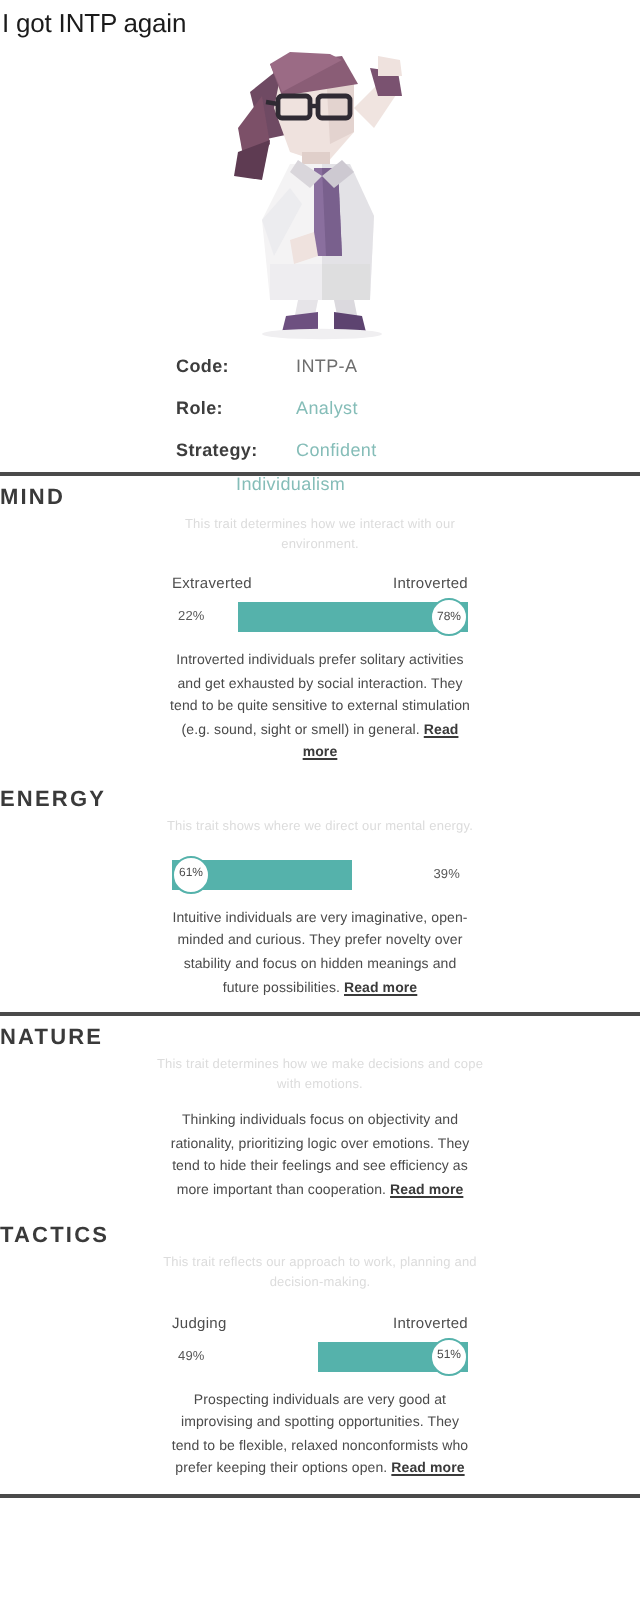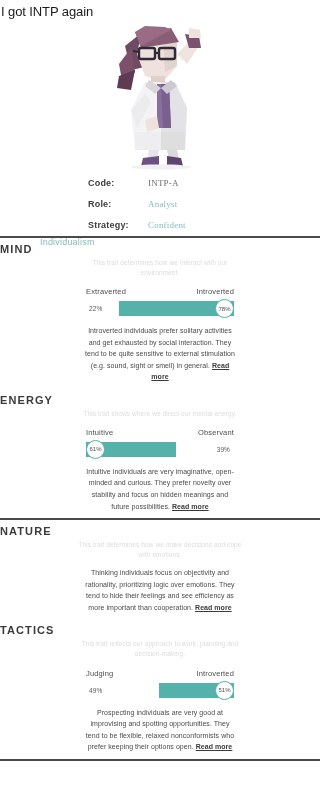--- a/index.html
+++ b/index.html
@@ -32,24 +32,24 @@
   
   .info { position: absolute; top: 172px; left: 0; width: 320px; }
   .info-row {
     display: flex; height: 21px; align-items: center;
     font-size: 9px;
   }
   .info-label {
     width: 148px; text-align: left; padding-left: 88px;
     color: #3d3d3d; font-weight: bold; letter-spacing: .2px;
   }
-  .info-value { color: #6e6e6e; letter-spacing: .2px; font-family: Liberation Serif, serif; }
+  .info-value { color: #6e6e6e; letter-spacing: .2px; }
   .info-value.link { color: #85bdb8; }
   .info-extra {
-    padding-left: 40px; font-size: 9px; color: #85bdb8;
+    padding-left: 118px; font-size: 9px; color: #85bdb8;
     letter-spacing:.2px; margin-top: 2px;
   }
 
   
   .divider {
     width: 320px; height: 2px; background: #4a4a4a;
   }
   .section { width: 320px; padding: 4px 0 6px 0; }
   .sec-title {
     text-align: left; font-size: 11px; font-weight: bold;
@@ -196,24 +196,20 @@
       <div class="desc">
         <span>Introverted individuals prefer solitary activities and get exhausted by social interaction. They tend to be quite sensitive to external stimulation (e.g. sound, sight or smell) in general.</span>
         <a href="#">Read more</a>
       </div>
     </div>
 
     <div class="section">
       <div class="sec-title">ENERGY</div>
       <div class="sec-sub">This trait shows where we direct our mental energy.</div>
       <div class="trait">
-        <div class="trait-labels">
-          <span>Intuitive</span>
-          <span>Observant</span>
-        </div>
         <div class="bar-wrap">
           <div class="bar-fill left" style="width:61%"></div>
           <span class="badge at-left">61%</span>
           <span class="pct outside-right">39%</span>
         </div>
       </div>
       <div class="desc">
         <span>Intuitive individuals are very imaginative, open-minded and curious. They prefer novelty over stability and focus on hidden meanings and future possibilities.</span>
         <a href="#">Read more</a>
       </div>

